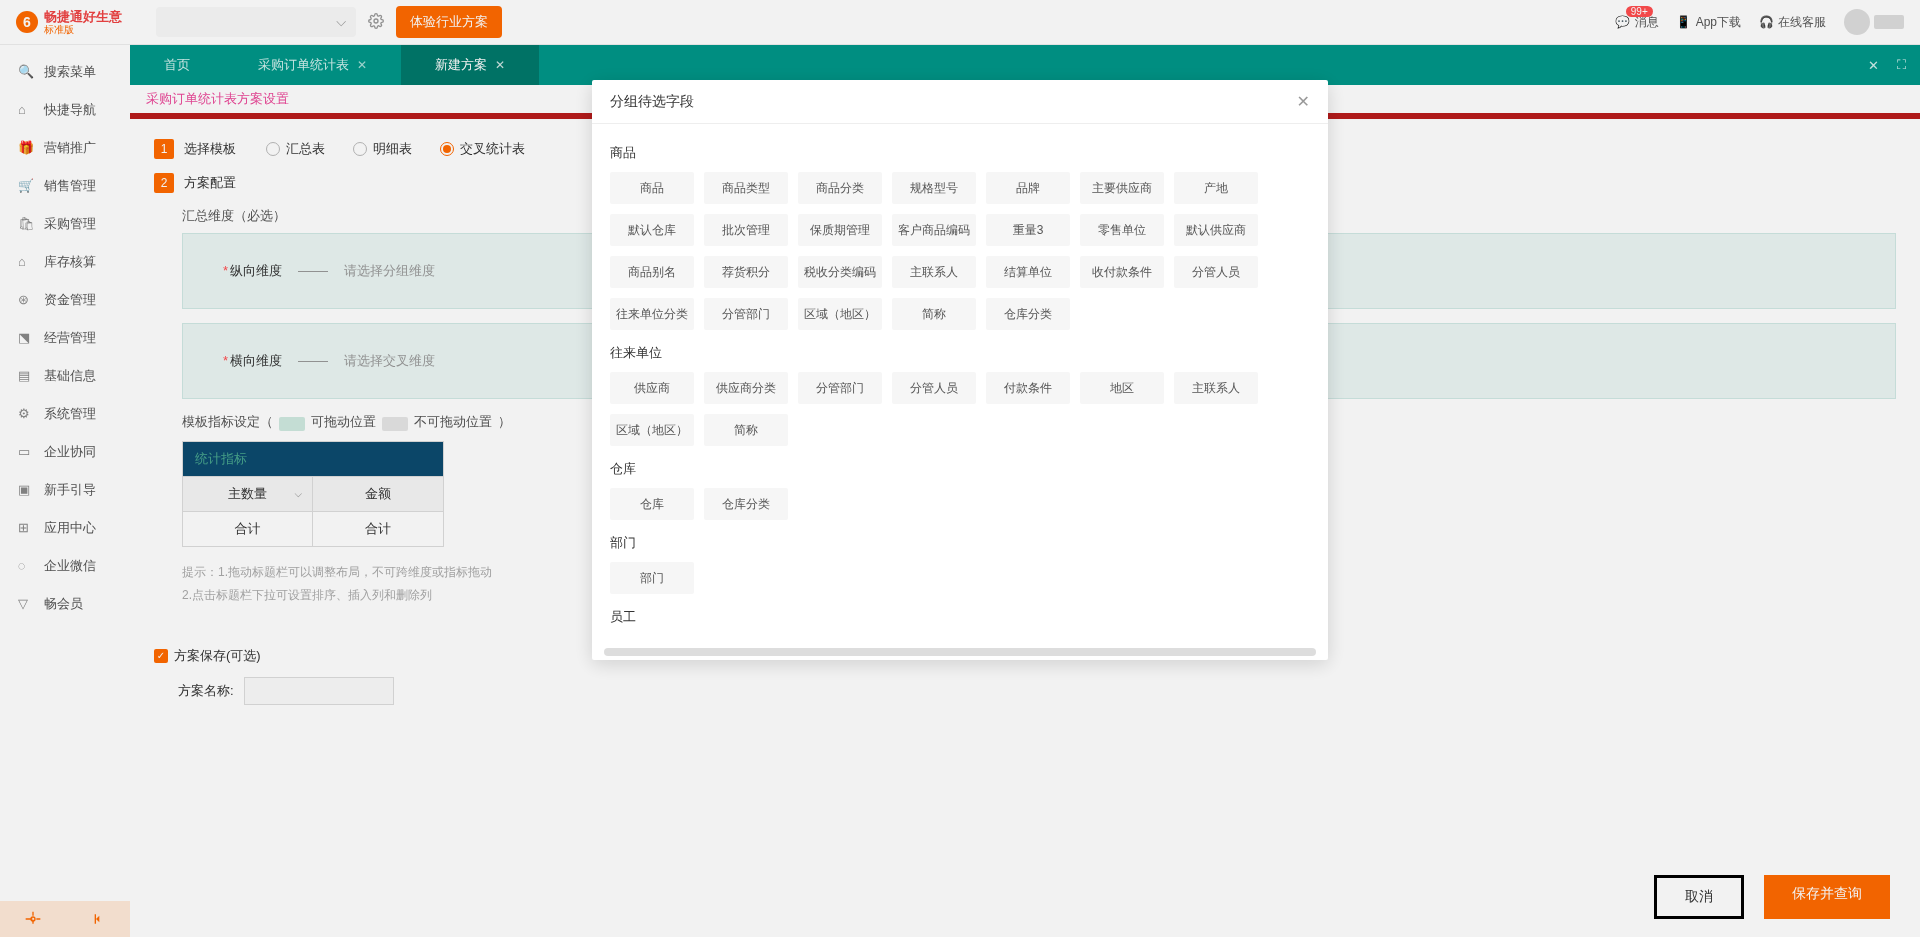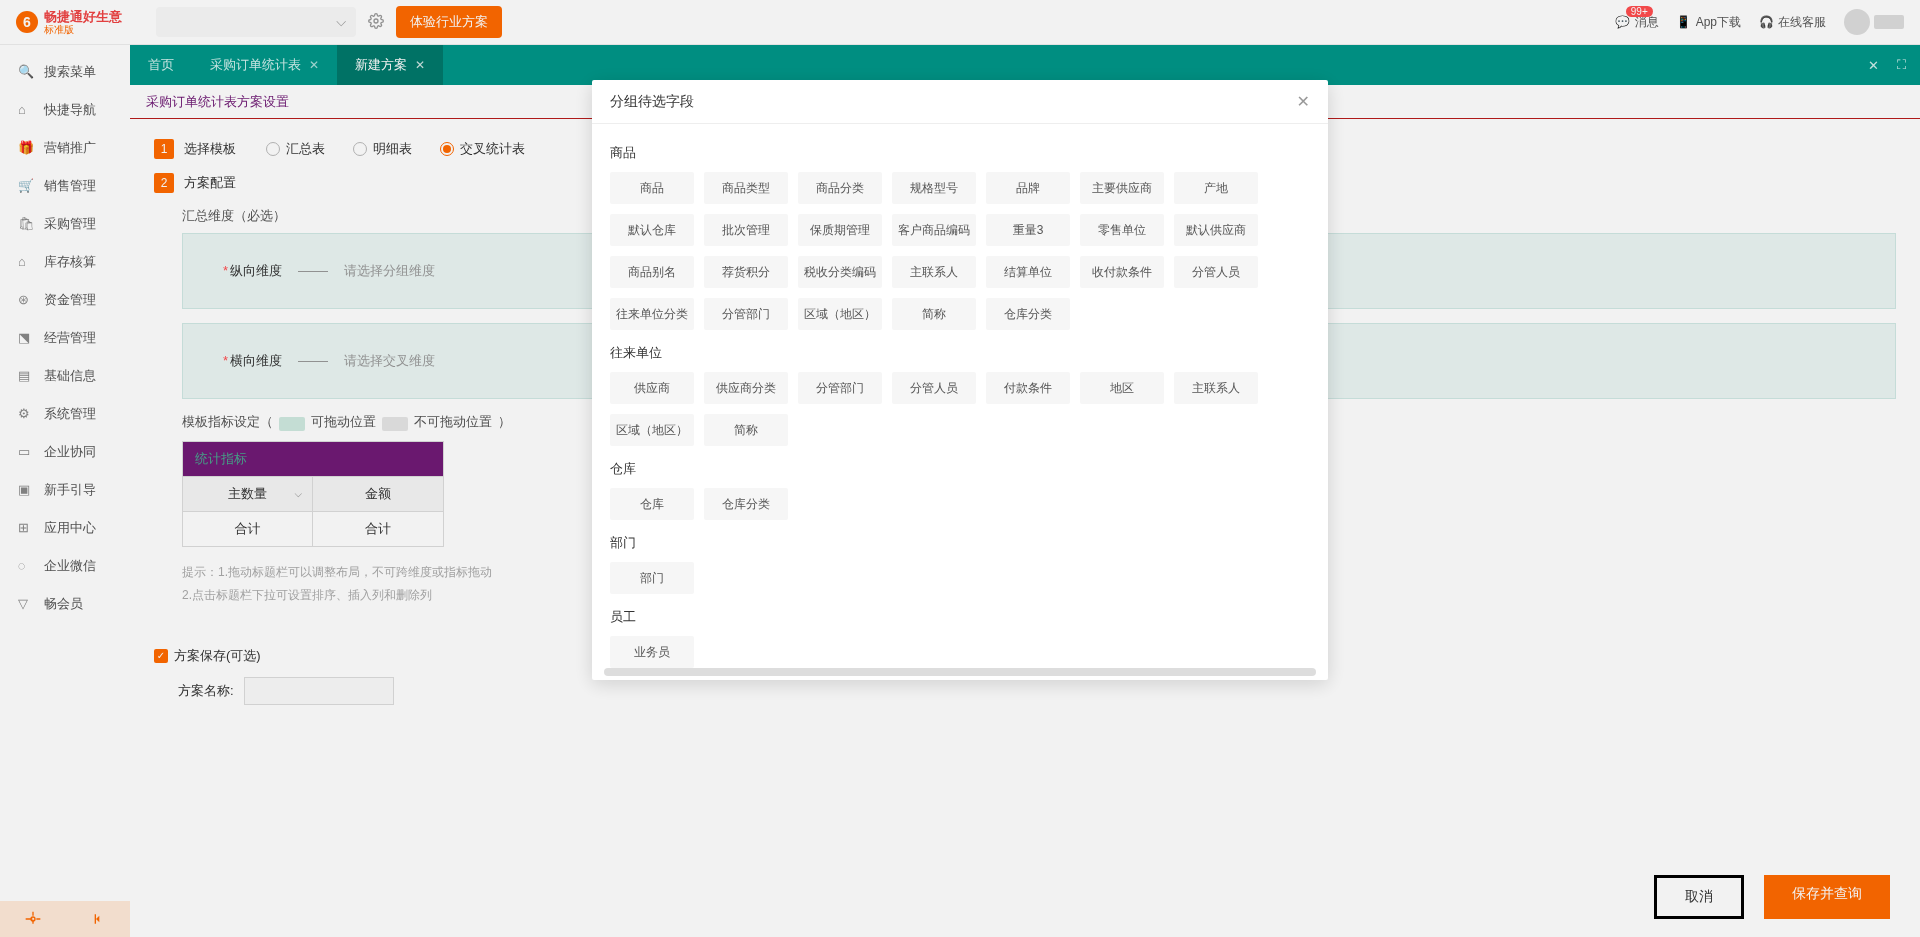--- a/index.html
+++ b/index.html
@@ -28,27 +28,27 @@
 .sidebar { width: 130px; background: #fff; display: flex; flex-direction: column; }
 .sidebar-items { flex: 1; padding-top: 8px; }
 .sb-item { display: flex; align-items: center; gap: 10px; padding: 10px 18px; color: #555; cursor: pointer; font-size: 13px; }
 .sb-item .sb-icon { width: 16px; height: 16px; color: #888; }
 .sidebar-footer { height: 36px; background: #ffe9d9; display: flex; align-items: center; }
 .sf-btn { flex: 1; display: flex; justify-content: center; color: #ff6a00; cursor: pointer; }
 
 
 .main { flex: 1; display: flex; flex-direction: column; background: #f0f0f0; position: relative; }
 .tabs { height: 40px; background: #009688; display: flex; align-items: stretch; }
-.tab { display: flex; align-items: center; padding: 0 18px; color: #d0f0ec; font-size: 13px; cursor: pointer; gap: 8px; }
+.tab { display: flex; align-items: center; padding: 0 34px; color: #d0f0ec; font-size: 13px; cursor: pointer; gap: 8px; }
 .tab.active { background: #00796b; color: #fff; }
 .tab .tab-close { font-size: 12px; opacity: .8; }
 .tabs-right { margin-left: auto; display: flex; align-items: center; gap: 10px; padding-right: 10px; }
 .tabs-right .tab-icon { color: #cfeeea; cursor: pointer; padding: 4px; }
 
-.crumb { height: 34px; background: #fff; display: flex; align-items: center; padding: 0 16px; font-size: 13px; color: #701a75; border-bottom: 1px solid #b91c1c; }
+.crumb { height: 34px; background: #fff; display: flex; align-items: center; padding: 0 16px; font-size: 13px; color: #ec4899; border-bottom: 6px solid #b91c1c; }
 
 .content { flex: 1; padding: 14px 24px; overflow: auto; background: #fff; position: relative; }
 
 .step-row { display: flex; align-items: center; gap: 10px; margin: 6px 0 14px; }
 .step-num { width: 20px; height: 20px; background: #ff6a00; color: #fff; display: flex; align-items: center; justify-content: center; font-size: 12px; border-radius: 2px; }
 .step-label { font-size: 13px; color: #333; font-weight: 500; }
 .radios { display: flex; gap: 28px; margin-left: 20px; }
 .radio { display: flex; align-items: center; gap: 6px; cursor: pointer; }
 .radio .r-circ { width: 14px; height: 14px; border: 1px solid #bbb; border-radius: 50%; display: flex; align-items: center; justify-content: center; }
 .radio.checked .r-circ { border-color: #ff6a00; }
@@ -61,21 +61,21 @@
 .dim-req { color: #ff4d4f; margin-right: 2px; }
 .dim-line { width: 30px; height: 1px; background: #999; margin: 0 16px; }
 .dim-placeholder { color: #999; }
 
 .indicator-row { margin-left: 28px; display: flex; align-items: flex-end; gap: 6px; font-size: 13px; color: #555; margin-bottom: 10px; }
 .legend-box { width: 26px; height: 14px; border-radius: 2px; display: inline-block; }
 .legend-green { background: #cfe9e0; }
 .legend-gray { background: #e5e5e5; }
 
 .ind-table { margin-left: 28px; border: 1px solid #ddd; background: #fff; }
-.ind-head { background: #701a75; padding: 8px 12px; color: #4aa78e; font-size: 13px; border-bottom: 1px solid #ddd; }
+.ind-head { background: #0c4a6e; padding: 8px 12px; color: #4aa78e; font-size: 13px; border-bottom: 1px solid #ddd; }
 .ind-row { display: flex; }
 .ind-cell { width: 130px; text-align: center; padding: 8px 0; border-right: 1px solid #ddd; font-size: 13px; }
 .ind-cell:last-child { border-right: none; }
 .ind-hrow { background: #f5f5f5; border-bottom: 1px solid #ddd; }
 .ind-hrow .ind-cell { position: relative; }
 .dd-caret { position: absolute; right: 10px; top: 50%; transform: translateY(-50%); color: #999; font-size: 10px; }
 
 .hints { margin-left: 28px; margin-top: 14px; font-size: 12px; color: #aaa; line-height: 1.9; }
 
 .save-section { margin-top: 40px; padding-left: 0; }
@@ -387,22 +387,19 @@
         <div class="mgroup-title">仓库</div>
         <div class="mgroup-items">
           <div class="field-chip">仓库</div>
           <div class="field-chip">仓库分类</div>
         </div>
         <div class="mgroup-title">部门</div>
         <div class="mgroup-items">
           <div class="field-chip">部门</div>
         </div>
         <div class="mgroup-title">员工</div>
-        <div class="mgroup-items">
-          <div class="field-chip">业务员</div>
-        </div>
         <div class="mgroup-items"></div>
       </div>
     <div class="modal-hbar">
         <div class="hbar-track"></div>
       </div>
   </div>
 </div>
 
 </body></html>

